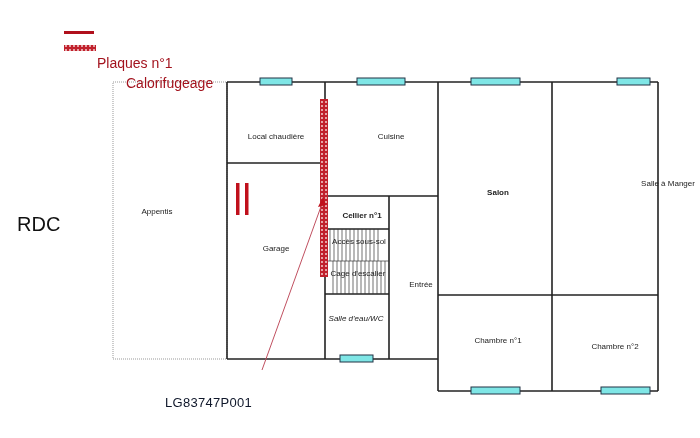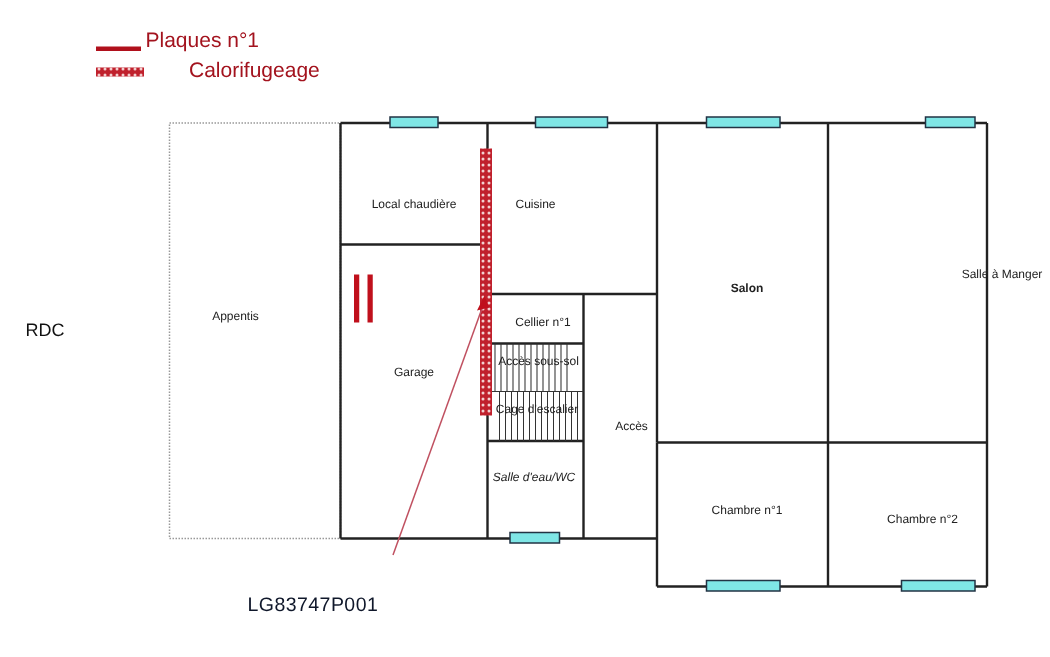--- a/index.html
+++ b/index.html
@@ -1,20 +1,20 @@
 <!DOCTYPE html>
 <html><head>
   <meta charset="utf-8">
   <style>
     html, body { margin:0; padding:0; background:#fff; }
     body { width:700px; height:438px; position:relative; overflow:hidden; font-family:"Liberation Sans", sans-serif; }
     svg { position:absolute; left:0; top:0; }
     .lbl { position:absolute; font-size:8px; color:#222; white-space:nowrap; transform:translate(-50%,-50%); }
-    .legend-text { position:absolute; color:#a3131e; font-size:14px; white-space:nowrap; }
-    .rdc { position:absolute; left:17px; top:213px; font-size:12px; color:#111; }
+    .legend-text { position:absolute; color:#a3131e; font-size:14px; white-space:nowrap;margin-top:37px; }
+    .rdc { position:absolute; left:17px; top:213px; font-size:20px; color:#111; }
     .ref { position:absolute; left:165px; top:395px; font-size:13px; color:#0f172a; letter-spacing:0.3px; }
   </style>
 </head>
 <body>
 
 <svg width="700" height="438" viewBox="0 0 700 438">
   <defs>
     <pattern id="hatch" width="4" height="4" patternUnits="userSpaceOnUse">
       <rect width="4" height="4" fill="#c0202c"></rect>
       <circle cx="2" cy="2" r="1" fill="#f3d0d0"></circle>
@@ -108,25 +108,25 @@
   <polygon points="323,197 318,207 326,205" fill="#c0101c"></polygon>
 </svg>
 
 <div class="legend-text" style="left:97px;top:18px;">Plaques n°1</div>
 <div class="legend-text" style="left:126px;top:38px;">Calorifugeage</div>
 
 <div class="rdc">RDC</div>
 
 <div class="lbl" style="left:157px;top:211px;">Appentis</div>
 <div class="lbl" style="left:276px;top:136px;">Local chaudière</div>
-<div class="lbl" style="left:357px;top:136px;">Cuisine</div>
+<div class="lbl" style="left:391px;top:136px;">Cuisine</div>
 <div class="lbl" style="left:276px;top:248px;">Garage</div>
-<div class="lbl" style="left:362px;top:215px;">Cellier n°1</div>
+<div class="lbl" style="left:362px;top:215px;font-weight:bold;">Cellier n°1</div>
 <div class="lbl" style="left:359px;top:241px;">Accès sous-sol</div>
 <div class="lbl" style="left:358px;top:273px;">Cage d'escalier</div>
 <div class="lbl" style="left:356px;top:318px;font-style:italic;">Salle d'eau/WC</div>
-<div class="lbl" style="left:421px;top:284px;">Accès</div>
+<div class="lbl" style="left:421px;top:284px;">Entrée</div>
 <div class="lbl" style="left:498px;top:192px;font-weight:bold;">Salon</div>
 <div class="lbl" style="left:668px;top:183px;">Salle à Manger</div>
 <div class="lbl" style="left:498px;top:340px;">Chambre n°1</div>
 <div class="lbl" style="left:615px;top:346px;">Chambre n°2</div>
 
 <div class="ref">LG83747P001</div>
 
 </body></html>

